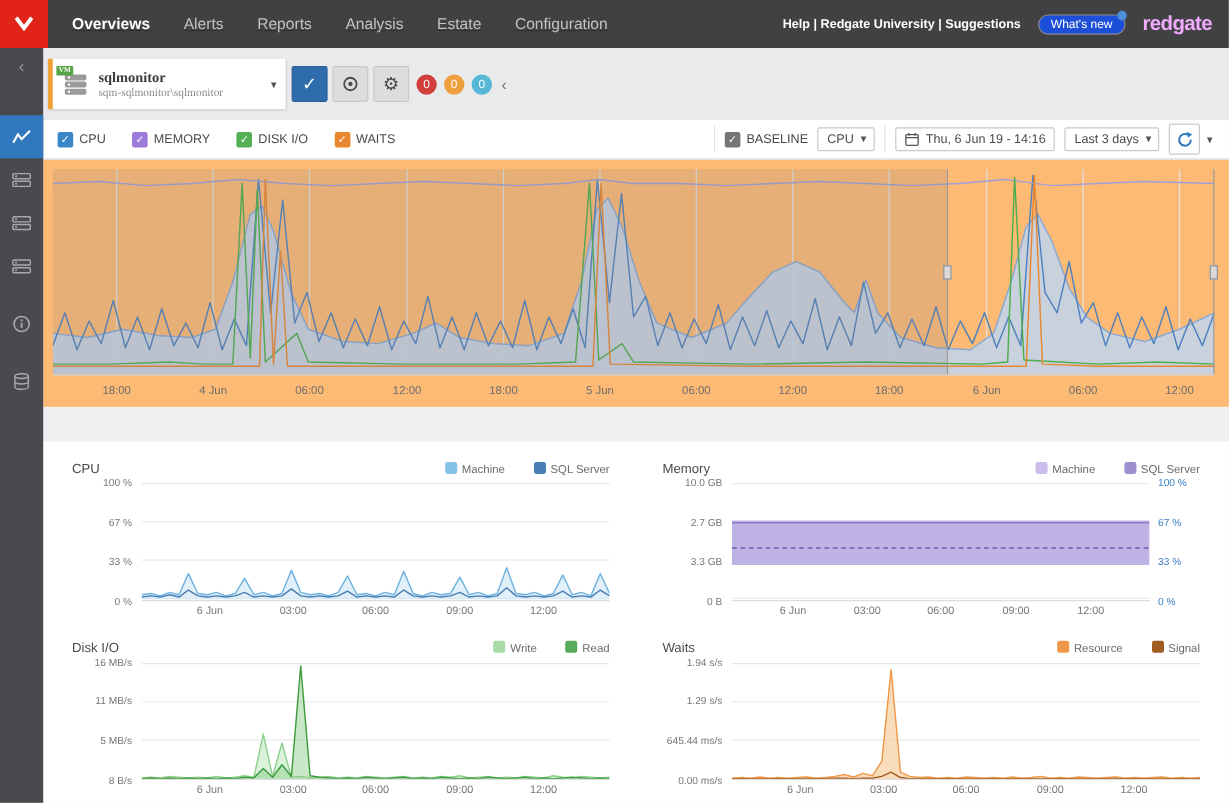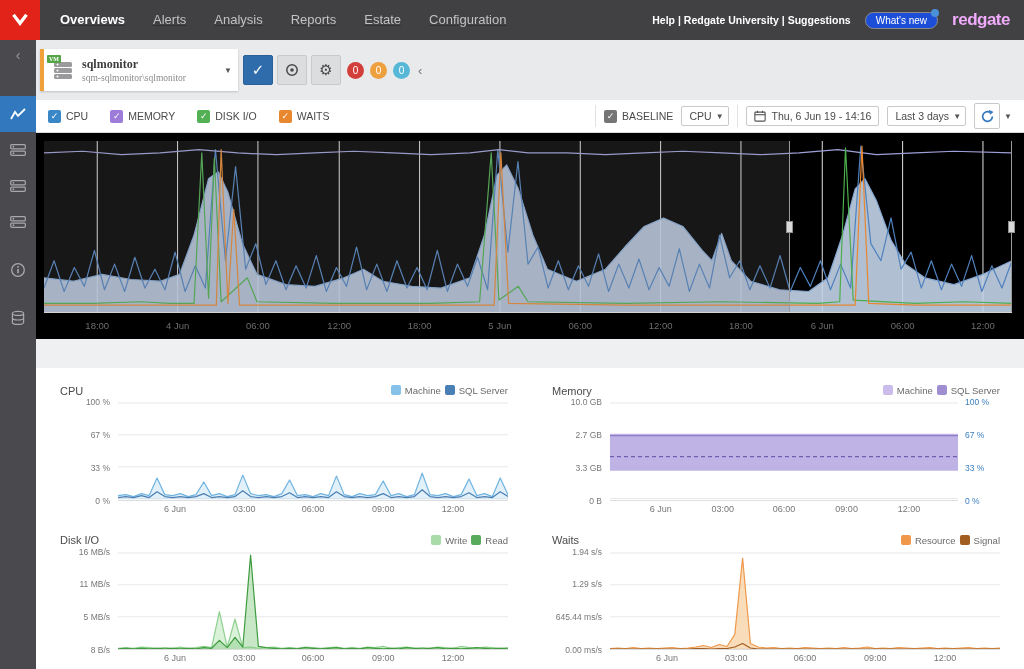--- a/index.html
+++ b/index.html
@@ -48,36 +48,36 @@
 .cb{width:13px;height:13px;border-radius:2px;color:#fff;font-size:9px;display:flex;align-items:center;justify-content:center;flex:none;}
 .ctl-right{margin-left:auto;display:flex;align-items:center;gap:8px;}
 .vsep{width:1px;height:22px;background:#e2e2e2;}
 .boxctl{display:flex;align-items:center;gap:6px;border:1px solid #c9c9c9;background:#fff;padding:3px 7px;border-radius:2px;cursor:pointer;}
 .dd{position:relative;border:1px solid #c9c9c9;border-radius:2px;padding:3px 16px 3px 7px;cursor:pointer;background:#fff;}
 .dd .caret{position:absolute;right:4px;top:50%;transform:translateY(-50%);}
 .iconbtn{width:26px;height:26px;border:1px solid #c9c9c9;border-radius:2px;background:#fff;display:flex;align-items:center;justify-content:center;cursor:pointer;}
 .mini-caret{font-size:8px;color:#555;cursor:pointer;margin-left:-4px;}
 
 
-.timeline{position:absolute;top:133px;left:36px;right:0;height:206px;background:#000000;z-index:2;}
+.timeline{position:absolute;top:133px;left:36px;right:0;height:206px;background:#fdba74;z-index:2;}
 .timeline .plot{position:absolute;left:8px;right:12px;top:8px;bottom:26px;border-bottom:1px solid #d5d5d5;}
 .plot-svg{position:absolute;inset:0;width:100%;height:100%;display:block;}
 .dim{position:absolute;top:0;bottom:0;left:0;background:rgba(130,130,135,0.18);pointer-events:none;}
 .selwin{position:absolute;top:0;bottom:0;border-left:1px solid #9b9b9b;border-right:1px solid #9b9b9b;}
 .handle{position:absolute;top:50%;width:7px;height:12px;background:#d9d9d9;border:1px solid #8f8f8f;transform:translateY(-50%);cursor:ew-resize;}
 .handle.l{left:-4px;}.handle.r{right:-4px;}
 .timeline .xrow{position:absolute;left:8px;right:12px;bottom:5px;height:14px;font-size:9.5px;color:#6d6d6d;}
 .xrow span{position:absolute;top:0;transform:translateX(-50%);white-space:nowrap;}
 
 
 .panels{position:absolute;top:368px;left:36px;right:0;bottom:0;background:#fff;padding:14px 24px 4px 24px;display:grid;grid-template-columns:1fr 1fr;column-gap:44px;row-gap:16px;z-index:2;}
 .panel{display:flex;flex-direction:column;min-height:0;}
 .panel-head{display:flex;align-items:center;height:17px;margin-bottom:3px;}
 .panel-title{font-size:11px;color:#4a4a4a;}
-.legend{margin-left:auto;display:flex;gap:4px;align-items:center;font-size:9.5px;color:#6a6a6a;}
+.legend{margin-left:auto;display:flex;gap:24px;align-items:center;font-size:9.5px;color:#6a6a6a;}
 .legend .sw{width:10px;height:10px;border-radius:2px;display:inline-block;margin-right:4px;vertical-align:-1px;}
 .panel-body{display:flex;flex:1;min-height:0;}
 .ycol{position:relative;width:58px;font-size:8.5px;color:#777;flex:none;}
 .ycol span{position:absolute;right:8px;transform:translateY(-50%);white-space:nowrap;}
 .ycol-right{position:relative;width:42px;font-size:8.5px;flex:none;}
 .ycol-right span{position:absolute;left:7px;transform:translateY(-50%);color:#3a7fc1;white-space:nowrap;}
 .pplot{position:relative;flex:1;border-bottom:1px solid #ddd;min-width:0;}
 .panel-foot{display:flex;height:15px;flex:none;font-size:9px;color:#777;}
 .foot-l{width:58px;flex:none;}
 .foot-r{width:42px;flex:none;}
@@ -89,22 +89,22 @@
 
 <div class="topnav">
   <div class="logo">
     <svg width="22" height="22" viewBox="0 0 40 40">
         <path d="M10 13 L20 26 L30 13" fill="none" stroke="#fff" stroke-width="6" stroke-linecap="square"></path>
       </svg>
   </div>
   <div class="nav-items">
     <div class="nav-item active">Overviews</div>
     <div class="nav-item">Alerts</div>
+    <div class="nav-item">Reports</div>
     <div class="nav-item">Analysis</div>
-    <div class="nav-item">Reports</div>
     <div class="nav-item">Estate</div>
     <div class="nav-item">Configuration</div>
   </div>
   <div class="nav-right">
     <span class="help-links">Help | Redgate University | Suggestions</span>
     <span class="whats-new"><span>What's new</span><span class="wn-dot"></span></span>
     <span class="wordmark">redgate</span>
   </div>
 </div>
 

